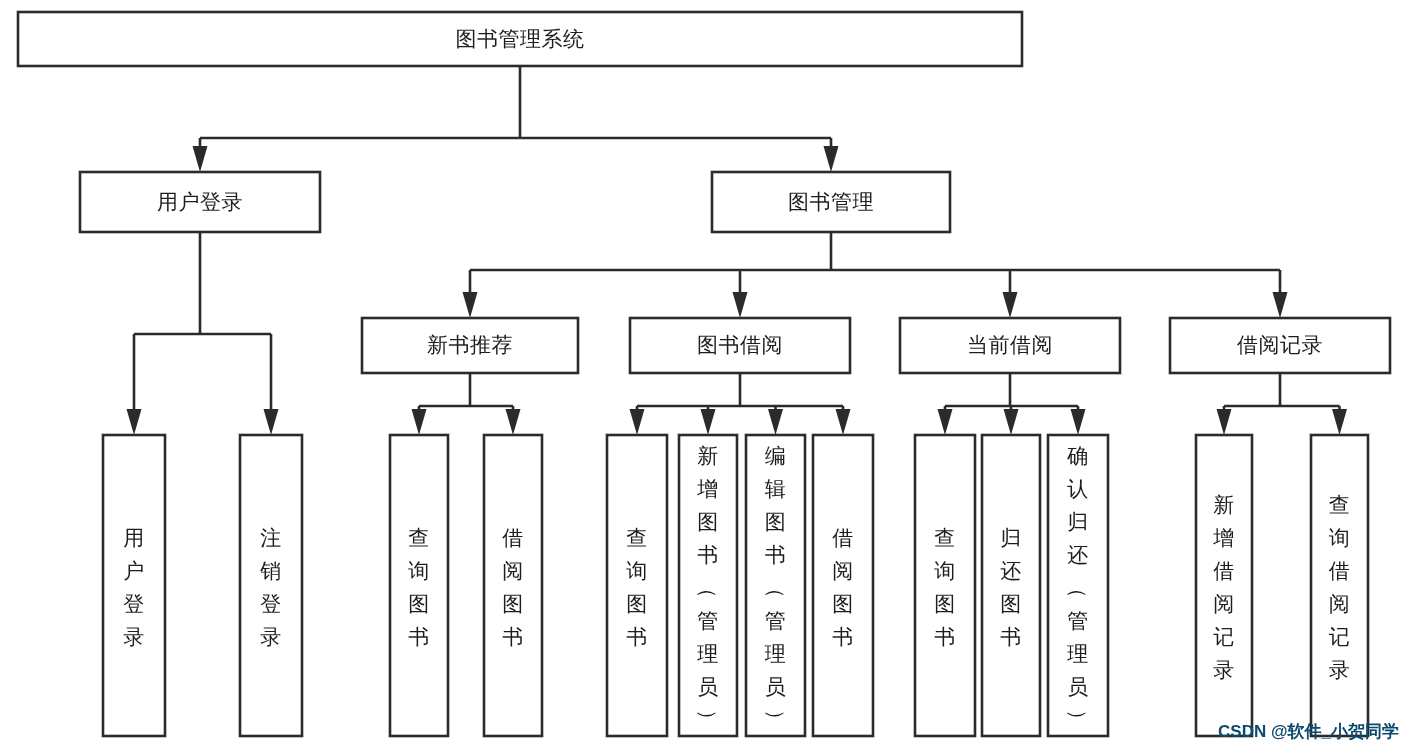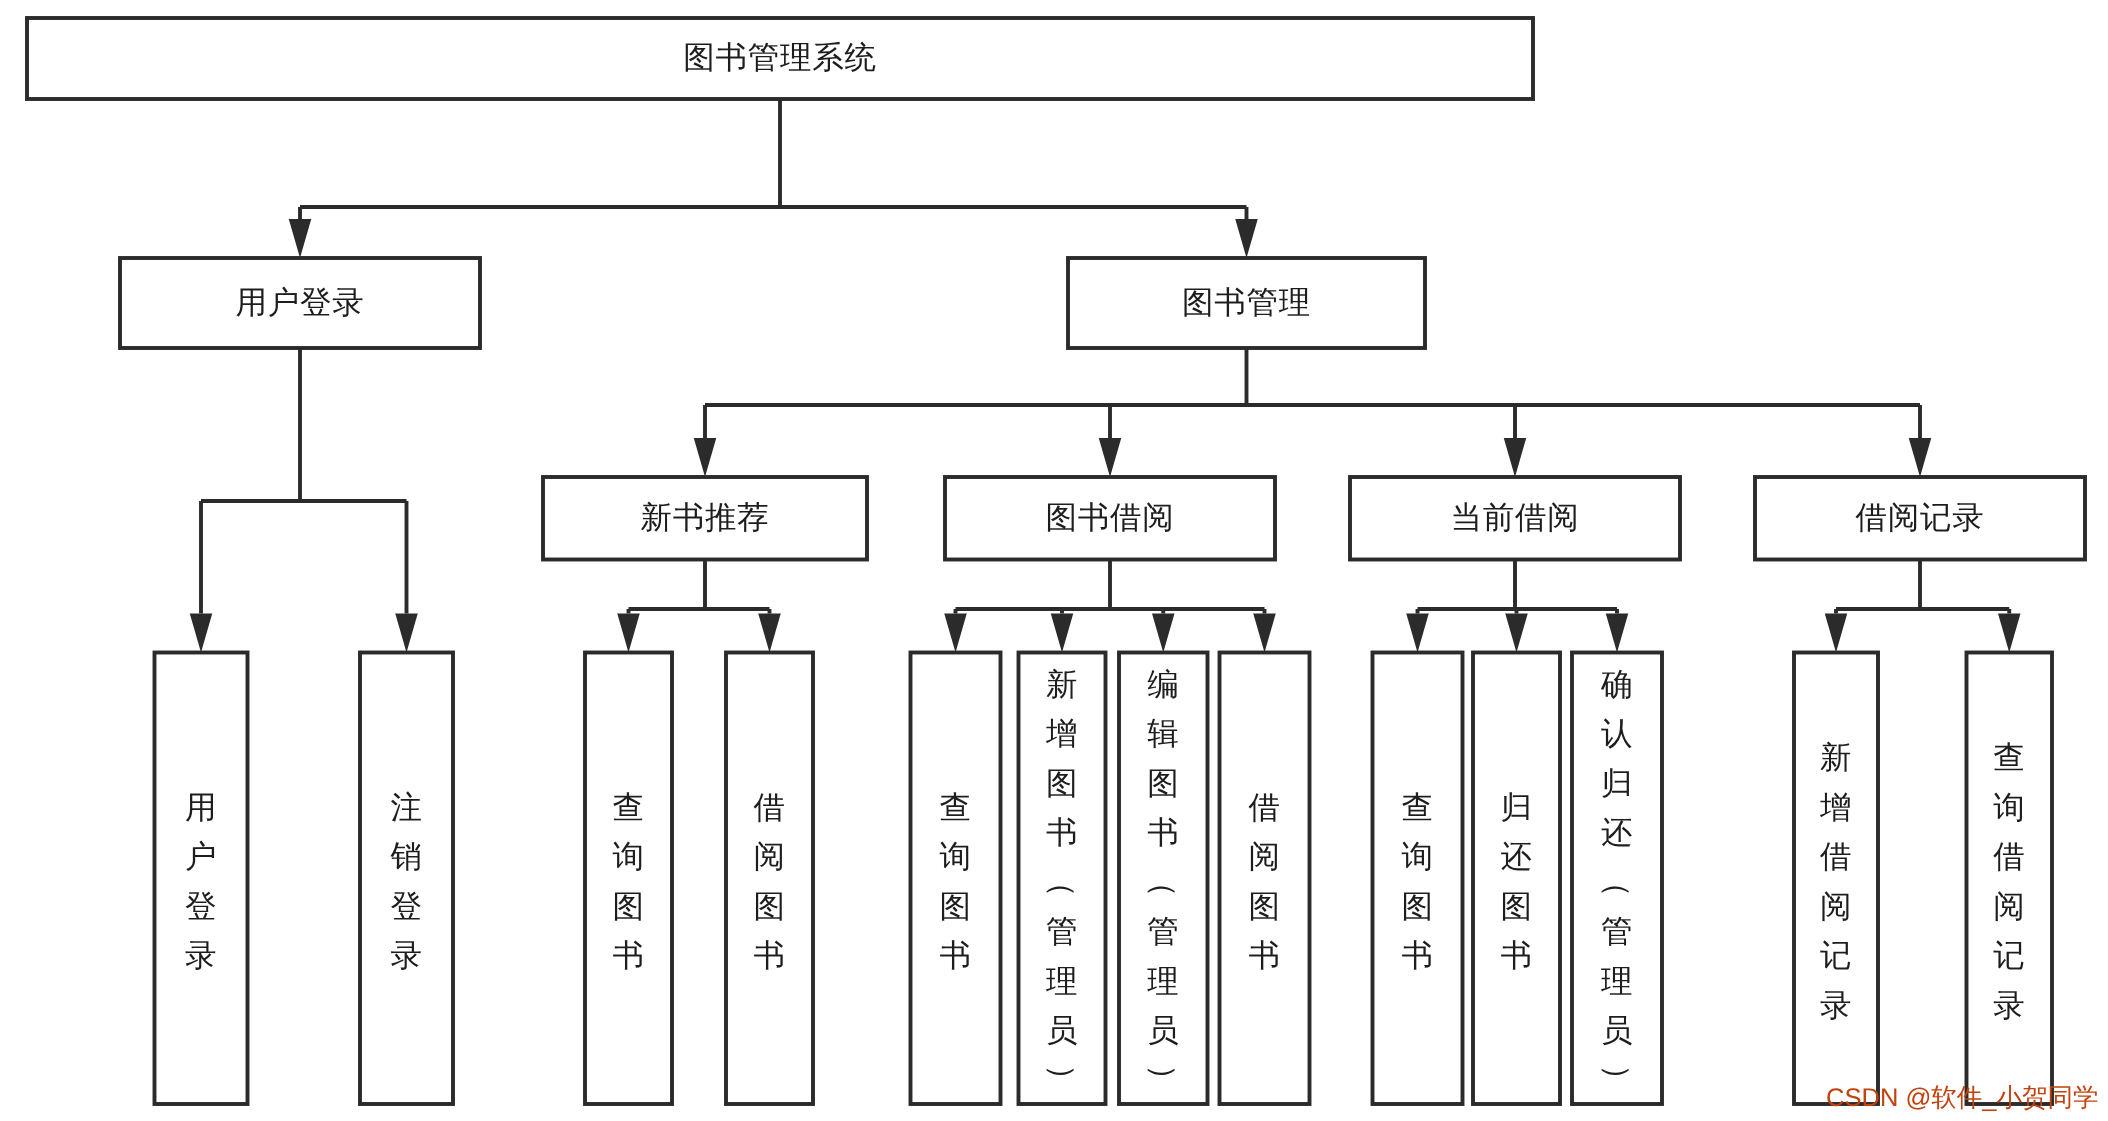--- a/index.html
+++ b/index.html
@@ -54,25 +54,26 @@
     stroke-linecap: butt;
   }
   .arrow-head {
     fill: #2b2b2b;
     stroke: none;
   }
   .watermark {
     position: absolute;
     right: 6px;
     bottom: 4px;
-    color: #c2410c;
+    color: #0c4a6e;
     font-size: 17px;
     font-family: "Liberation Sans", "DejaVu Sans", sans-serif;
     white-space: nowrap;
     user-select: none;
+    font-weight: bold;
   }
 </style>
 </head>
 <body>
 
 <div id="diagram-root">
   <svg class="diagram-canvas" viewBox="0 0 1405 747" xmlns="http://www.w3.org/2000/svg">
     <g id="connector-layer">
         <g>
           <line x1="520" y1="66" x2="520" y2="138" class="connector"></line>

